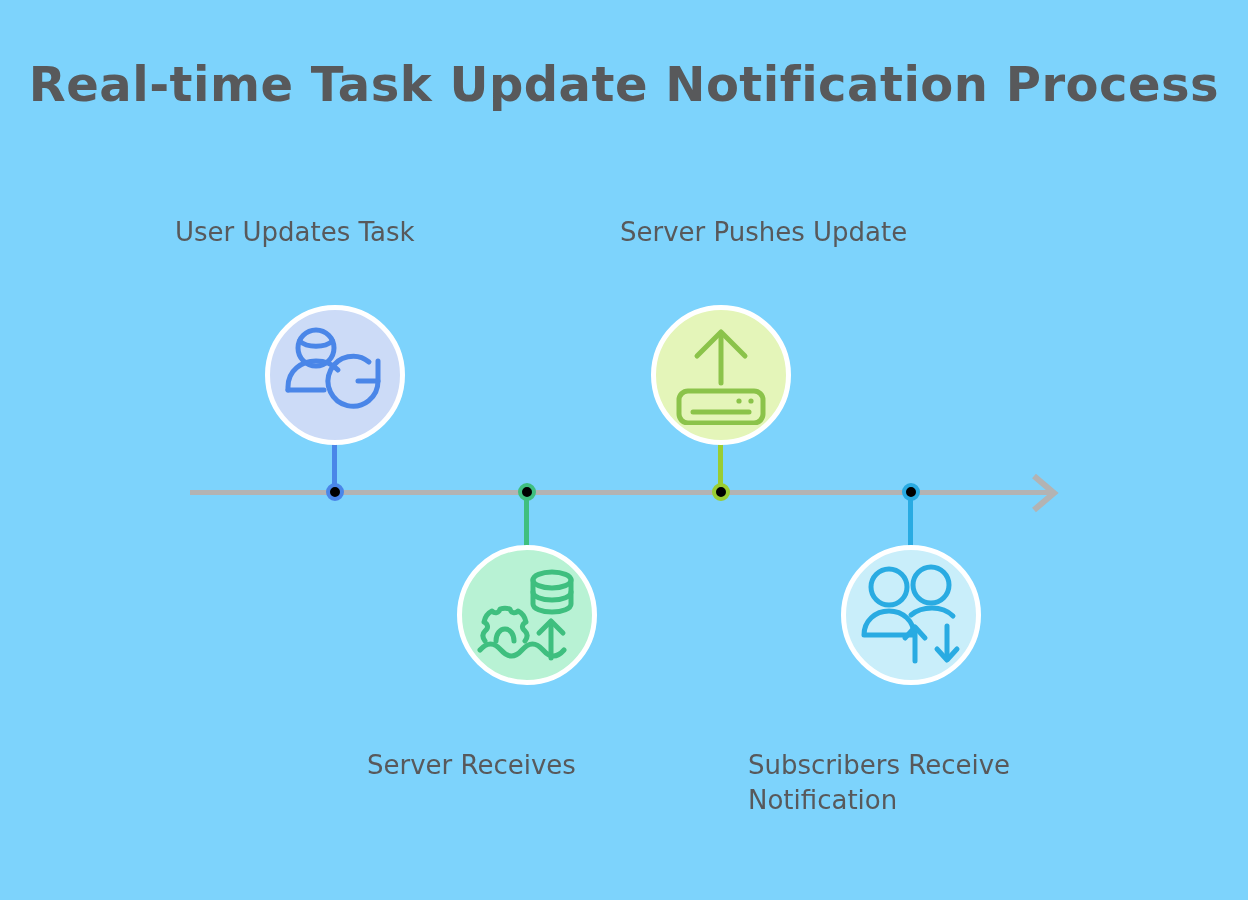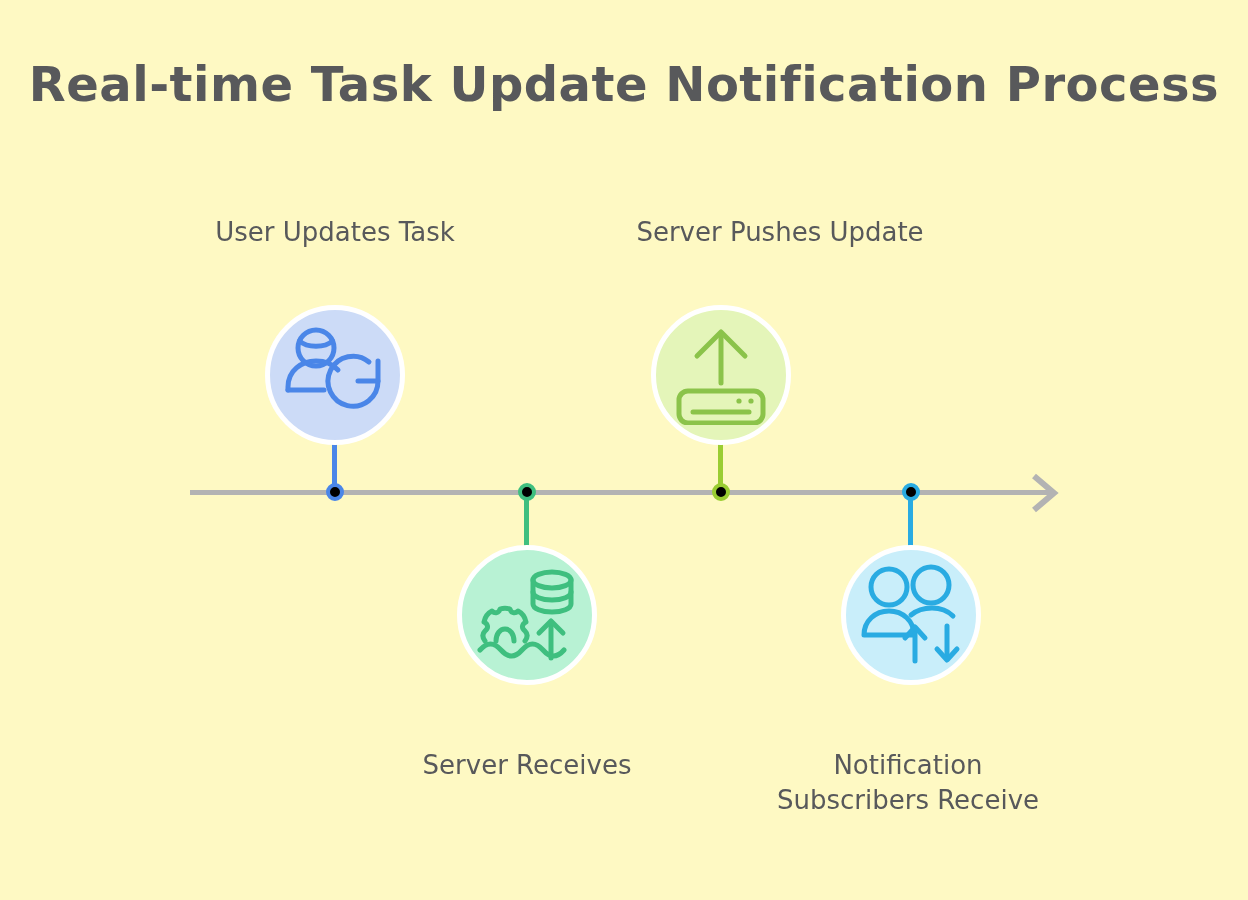--- a/index.html
+++ b/index.html
@@ -12,21 +12,21 @@
     height: 900px;
     position: relative;
     overflow: hidden;
     font-family: "DejaVu Sans", sans-serif;
   }
   #stage {
     position: absolute;
     left: 0; top: 0;
     width: 1248px;
     height: 900px;
-    background: #fef9c3;
+    background: #7dd3fc;
   }
 
   
   .diagram-title {
     position: absolute;
     left: 0;
     top: 56px;
     width: 1248px;
     text-align: center;
     color: #58595b;
@@ -88,21 +88,21 @@
     align-items: center;
     justify-content: center;
     z-index: 3;
   }
   .node-bubble svg {
     display: block;
   }
   .node-label {
     position: absolute;
     width: 320px;
-    text-align: center;
+    text-align: left;
     color: #58595b;
     font-family: "DejaVu Sans", sans-serif;
     font-size: 26px;
     font-weight: 400;
     line-height: 1.35;
   }
 
   
   #node-1 .node-marker { left: 326px;  top: 483px;  border-color: #4a86e8; }
   #node-1 .node-stem   { left: 332px;  top: 440px;  height: 50px; background: #4a86e8; }
@@ -225,18 +225,18 @@
 
           <path d="M55 97 L55 64"></path>
           <path d="M45 74 L55 63 L65 74"></path>
 
           <path d="M87 62 L87 95"></path>
           <path d="M77 85 L87 96 L97 85"></path>
         </g>
       </svg>
     </div>
     <div class="node-label">
+      <div>Subscribers Receive</div>
       <div>Notification</div>
-      <div>Subscribers Receive</div>
     </div>
   </div>
 
 </div>
 
 </body></html>

